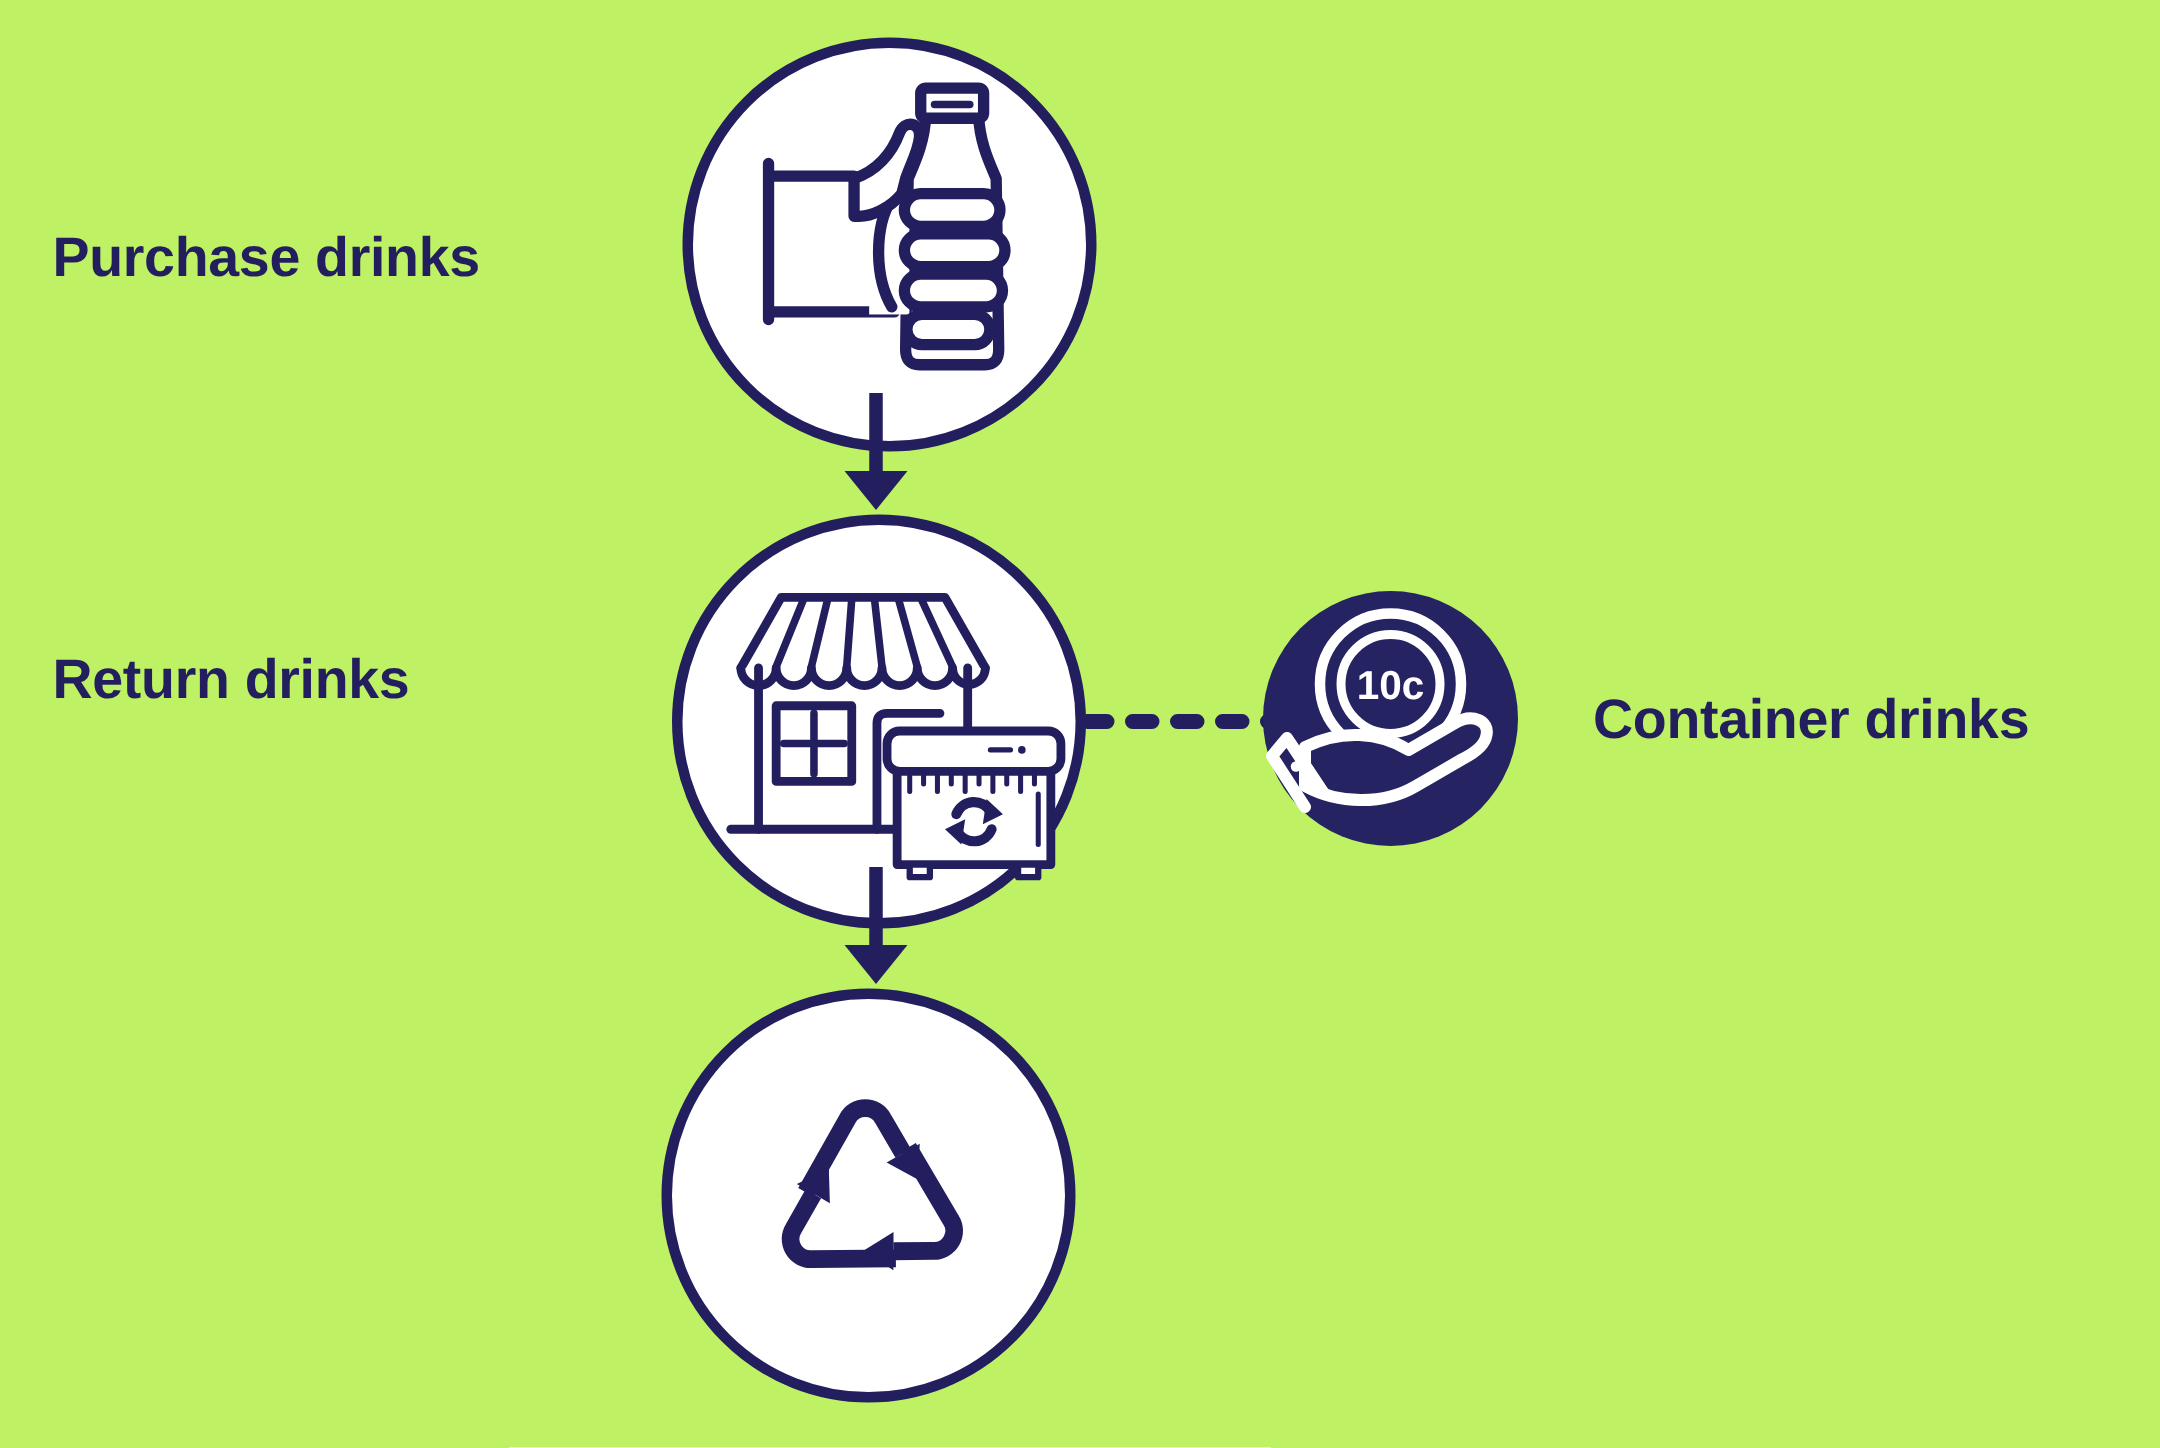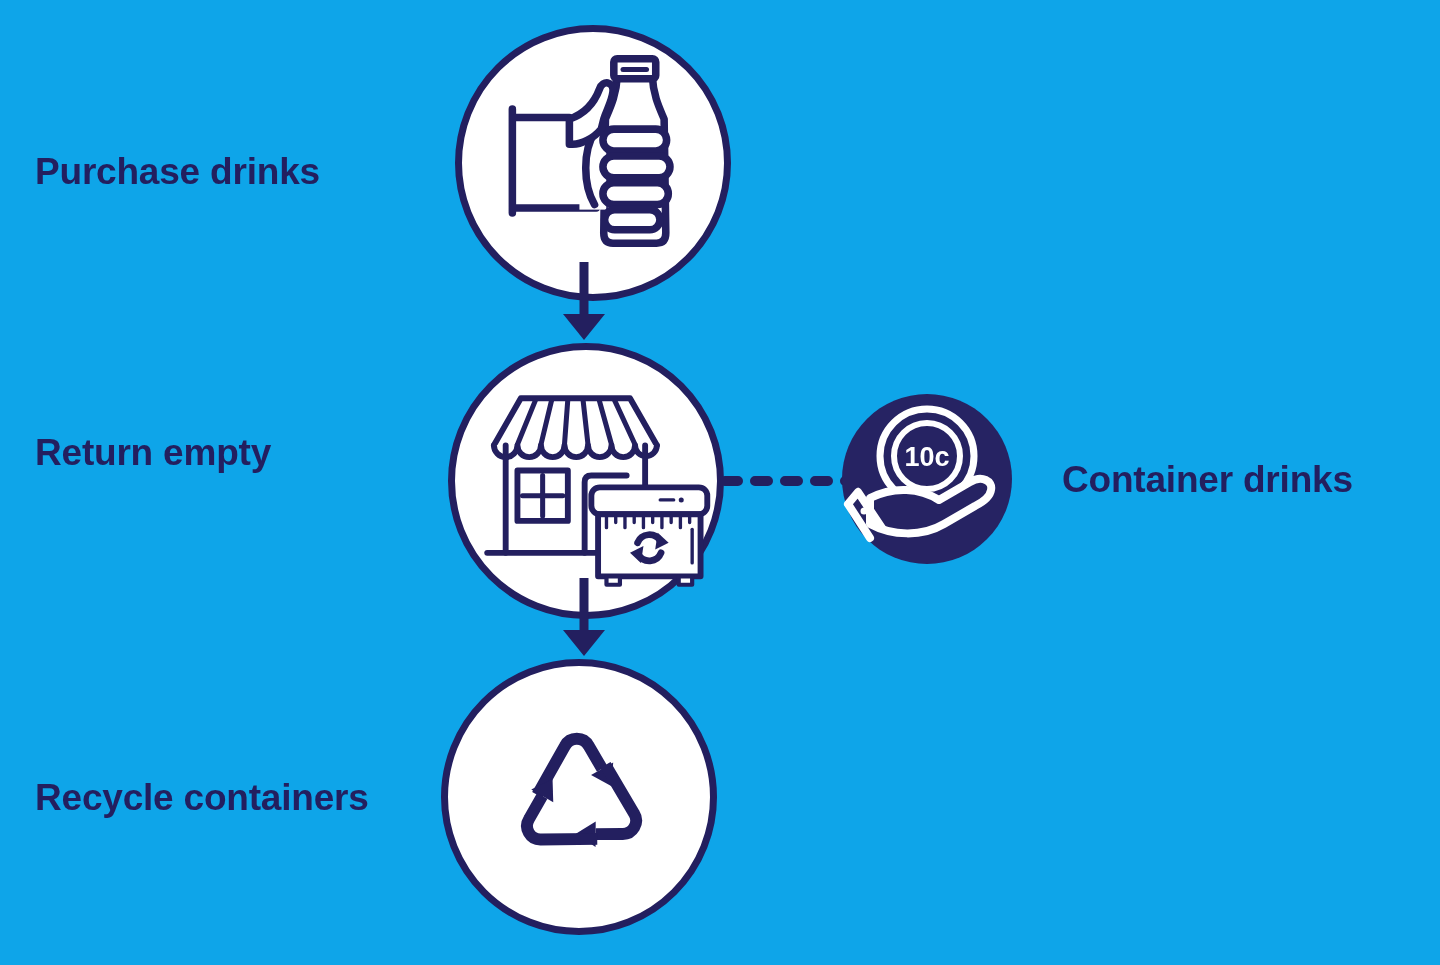--- a/index.html
+++ b/index.html
@@ -1,36 +1,35 @@
 <!DOCTYPE html>
 <html><head>
 <meta charset="utf-8">
 <style>
   html,body{margin:0;padding:0;background:#ffffff;}
-  .stage{position:relative;width:1440px;height:965px;background:#0ea5e9;overflow:hidden;
+  .stage{position:relative;width:1440px;height:965px;background:#bef264;overflow:hidden;
          font-family:"Liberation Sans", sans-serif;text-align:right;}
   .lbl{position:absolute;font-weight:700;font-size:37px;line-height:55px;
        color:#231f5f;letter-spacing:-0.2px;white-space:nowrap;}
   .circle{position:absolute;border-radius:50%;}
   .outlined{border:7px solid #231f5f;background:#ffffff;box-sizing:border-box;}
   .abs{position:absolute;}
   svg{display:block;}
 </style>
 </head>
 <body>
 
 <div class="stage">
 
   <div class="lbl" style="left:35px;top:144px">Purchase drinks</div>
 
   <div class="lbl" style="left:35px;top:425px">
-    <span>Return empty</span><br>
+    <span>Return drinks</span><br>
   </div>
 
-  <div class="lbl" style="left:35px;top:770px">Recycle containers</div>
 
   <div class="lbl" style="left:1062px;top:452px">Container drinks</div>
 
   <div class="circle outlined" style="left:455px;top:25px;width:276px;height:276px"></div>
   <svg class="abs" style="left:497px;top:52px" width="185" height="218" viewBox="0 0 220 260" fill="none" stroke="#231f5f" stroke-width="9" stroke-linecap="round" stroke-linejoin="round">
 
     <path d="M18 68 V192 M18 78 H86 M18 186 H118"></path>
 
     <path fill="#ffffff" d="M143 30 C142 52 134 68 129 80 L127 216 Q127 228 138 228 L190 228 Q201 228 201 216 L199 80 C194 68 186 52 185 30 Z"></path>
     <rect x="139" y="8" width="50" height="24" rx="4" fill="#ffffff"></rect>

